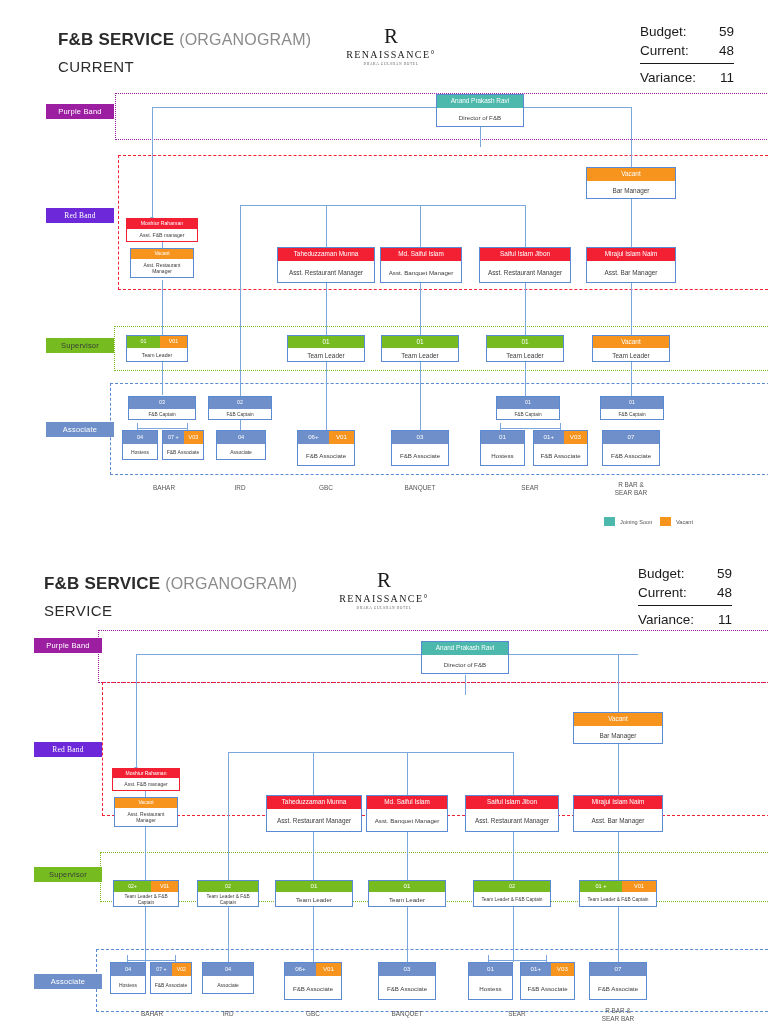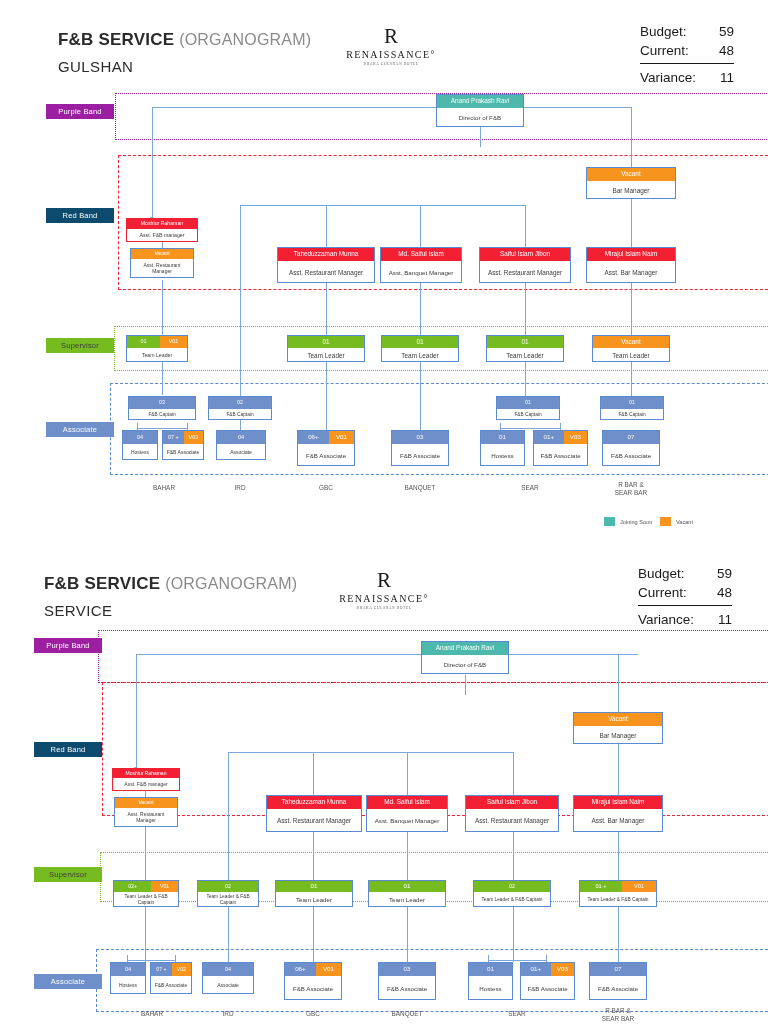--- a/index.html
+++ b/index.html
@@ -22,21 +22,21 @@
   .logo .name { font-size:10px; letter-spacing:1.4px; margin-top:2px; }
   .logo .sub { font-size:3.6px; letter-spacing:.6px; color:#666; margin-top:2px; }
   .stats { position:absolute; right:34px; top:22px; text-align:left; font-size:13.5px; color:#1a1a1a; }
   .stats .row { display:flex; justify-content:space-between; width:94px; line-height:19px; }
   .stats .rule { border-top:1.4px solid #1a1a1a; margin:3px 0 4px 0; width:94px; }
 
   
   .band { position:absolute; height:15px; width:68px; color:#fff; font-size:7.5px;
           display:flex; align-items:center; justify-content:center; letter-spacing:.2px; }
   .band.purple { background:#9b1fa0; }
-  .band.red    { background:#0c4a6e; }
+  .band.red    { background:#6d28d9;font-family:Liberation Serif, serif; }
   .band.green  { background:#76bc21; color:#3a3a3a; }
   .band.blue   { background:#6e8fc9; }
 
   
   .zone { position:absolute; }
   .zone.purple { border:1.6px dotted #9b1fa0; }
   .zone.red    { border:1.6px dashed #f32034; }
   .zone.green  { border:1.6px dotted #76bc21; }
   .zone.blue   { border:1.6px dashed #5b8ad4; }
   .zone.open-r { border-right:none; }
@@ -71,21 +71,21 @@
 </style>
 </head>
 <body>
 
 <div class="chart" id="chart-current">
 
   <div class="hdr-title">
     <span>F&amp;B SERVICE</span>
     <span class="light">(ORGANOGRAM)</span>
   </div>
-  <div class="hdr-sub">GULSHAN</div>
+  <div class="hdr-sub">CURRENT</div>
 
   <div class="logo">
     <div class="r">R</div>
     <div class="name">RENAISSANCE°</div>
     <div class="sub">DHAKA GULSHAN HOTEL</div>
   </div>
 
   <div class="stats">
     <div class="row">
         <span>Budget:</span>

